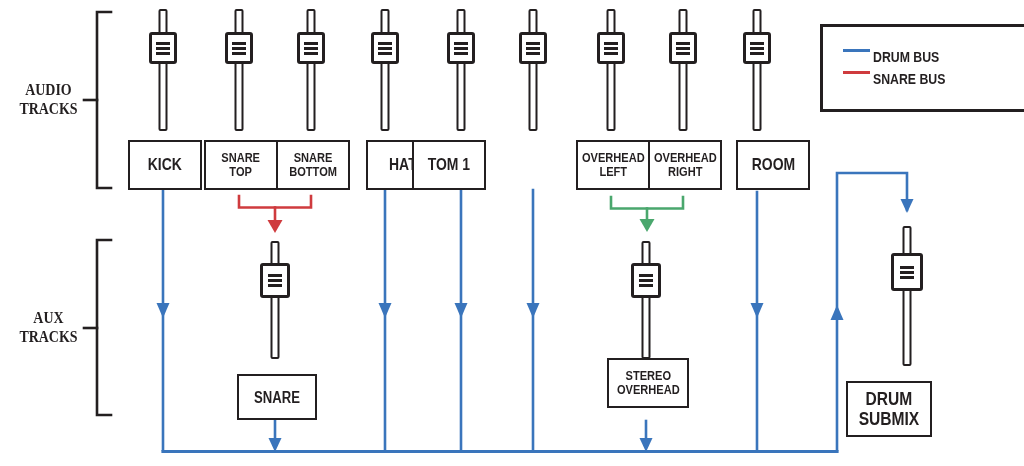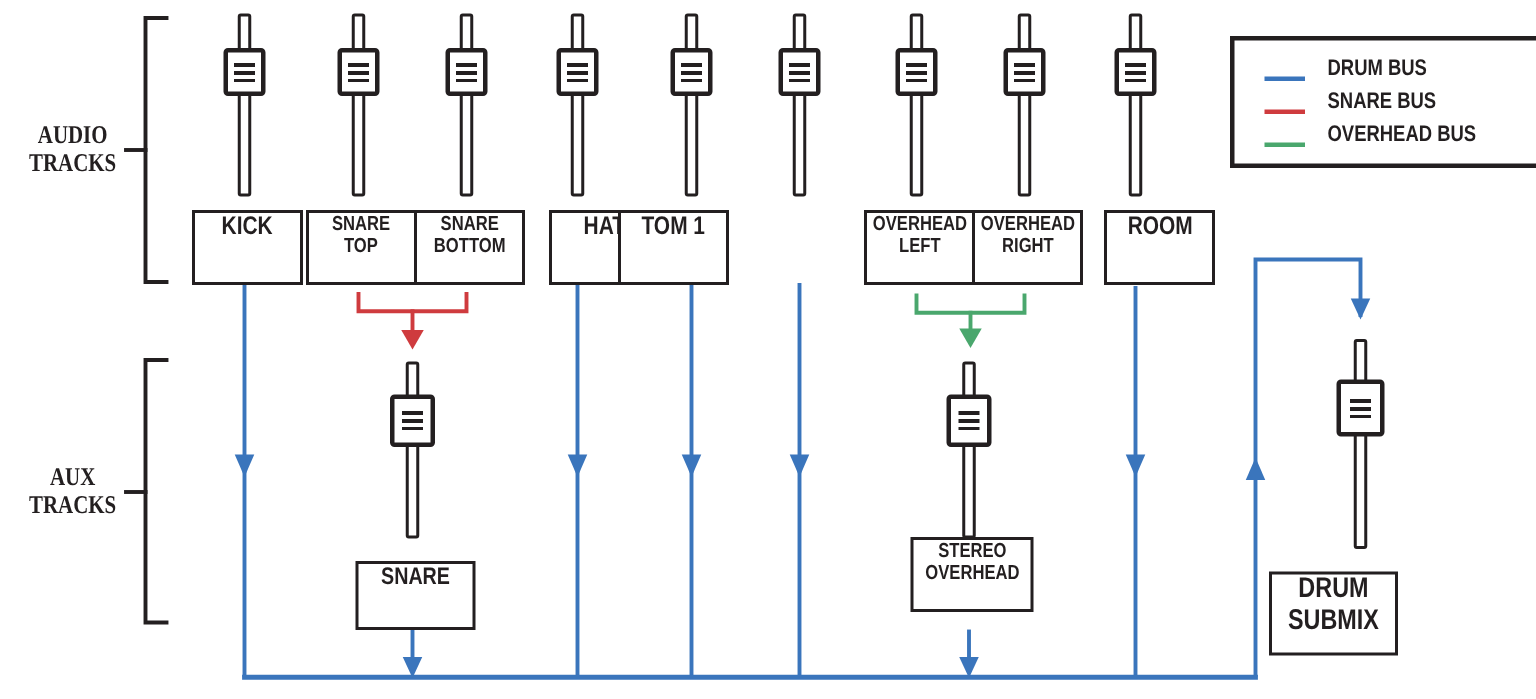--- a/index.html
+++ b/index.html
@@ -27,35 +27,35 @@
   .grip{width:14px;height:13px;
         background:repeating-linear-gradient(to bottom,var(--ink) 0 2.6px,transparent 2.6px 5.2px);}
   .fader.audio .stem{top:0;height:118px;}
   .fader.audio .cap{top:23px;width:22px;height:26px;}
   .fader.aux .stem{top:0;height:114px;}
   .fader.aux .cap{top:22px;width:24px;height:29px;}
   .fader.aux-tall .stem{top:0;height:136px;}
   .fader.aux-tall .cap{top:27px;width:26px;height:32px;}
   
   .tbox{position:absolute;background:#fff;border:2.6px solid var(--ink);z-index:2;
-        display:flex;align-items:flex-start;justify-content:center;}
+        display:flex;align-items:center;justify-content:center;}
   .lbl{display:inline-block;white-space:pre-line;text-align:center;font-weight:700;
        transform:scaleX(0.82);letter-spacing:0;}
   .lbl-lg{font-size:17px;line-height:18px;}
   .lbl-sm{font-size:13.5px;line-height:14.5px;}
   .lbl-md{font-size:16px;line-height:17px;}
   .lbl-xl{font-size:19px;line-height:20.5px;}
   
   .sec{position:absolute;width:92px;text-align:center;font-weight:700;z-index:2;font-family:Liberation Serif, serif;}
   .sec .lbl{font-size:17px;line-height:19px;}
   
   .legend{position:absolute;left:820px;top:24px;width:182px;height:82px;z-index:2;
           border:3px solid var(--ink);background:#fff;display:flex;flex-direction:column;
           justify-content:center;gap:6px;padding-left:20px;}
-  .legend-row{display:flex;align-items:flex-end;gap:15px;}
+  .legend-row{display:flex;align-items:flex-start;gap:3px;}
   .key-line{width:27px;height:3px;flex:0 0 auto;}
   .key-blue{background:var(--blue);}
   .key-red{background:var(--red);}
   .key-green{background:var(--green);}
   .legend .lbl{font-size:15px;line-height:16px;transform-origin:left center;}
 </style>
 </head>
 <body>
 
 <div id="canvas">
@@ -224,19 +224,15 @@
 
   <div class="legend">
     <div class="legend-row">
       <div class="key-line key-blue"></div>
       <span class="lbl">DRUM BUS</span>
     </div>
     <div class="legend-row">
       <div class="key-line key-red"></div>
       <span class="lbl">SNARE BUS</span>
     </div>
-    <div class="legend-row">
-      <div class="key-line key-green"></div>
-      <span class="lbl">OVERHEAD BUS</span>
-    </div>
   </div>
 
 </div>
 
 </body></html>

